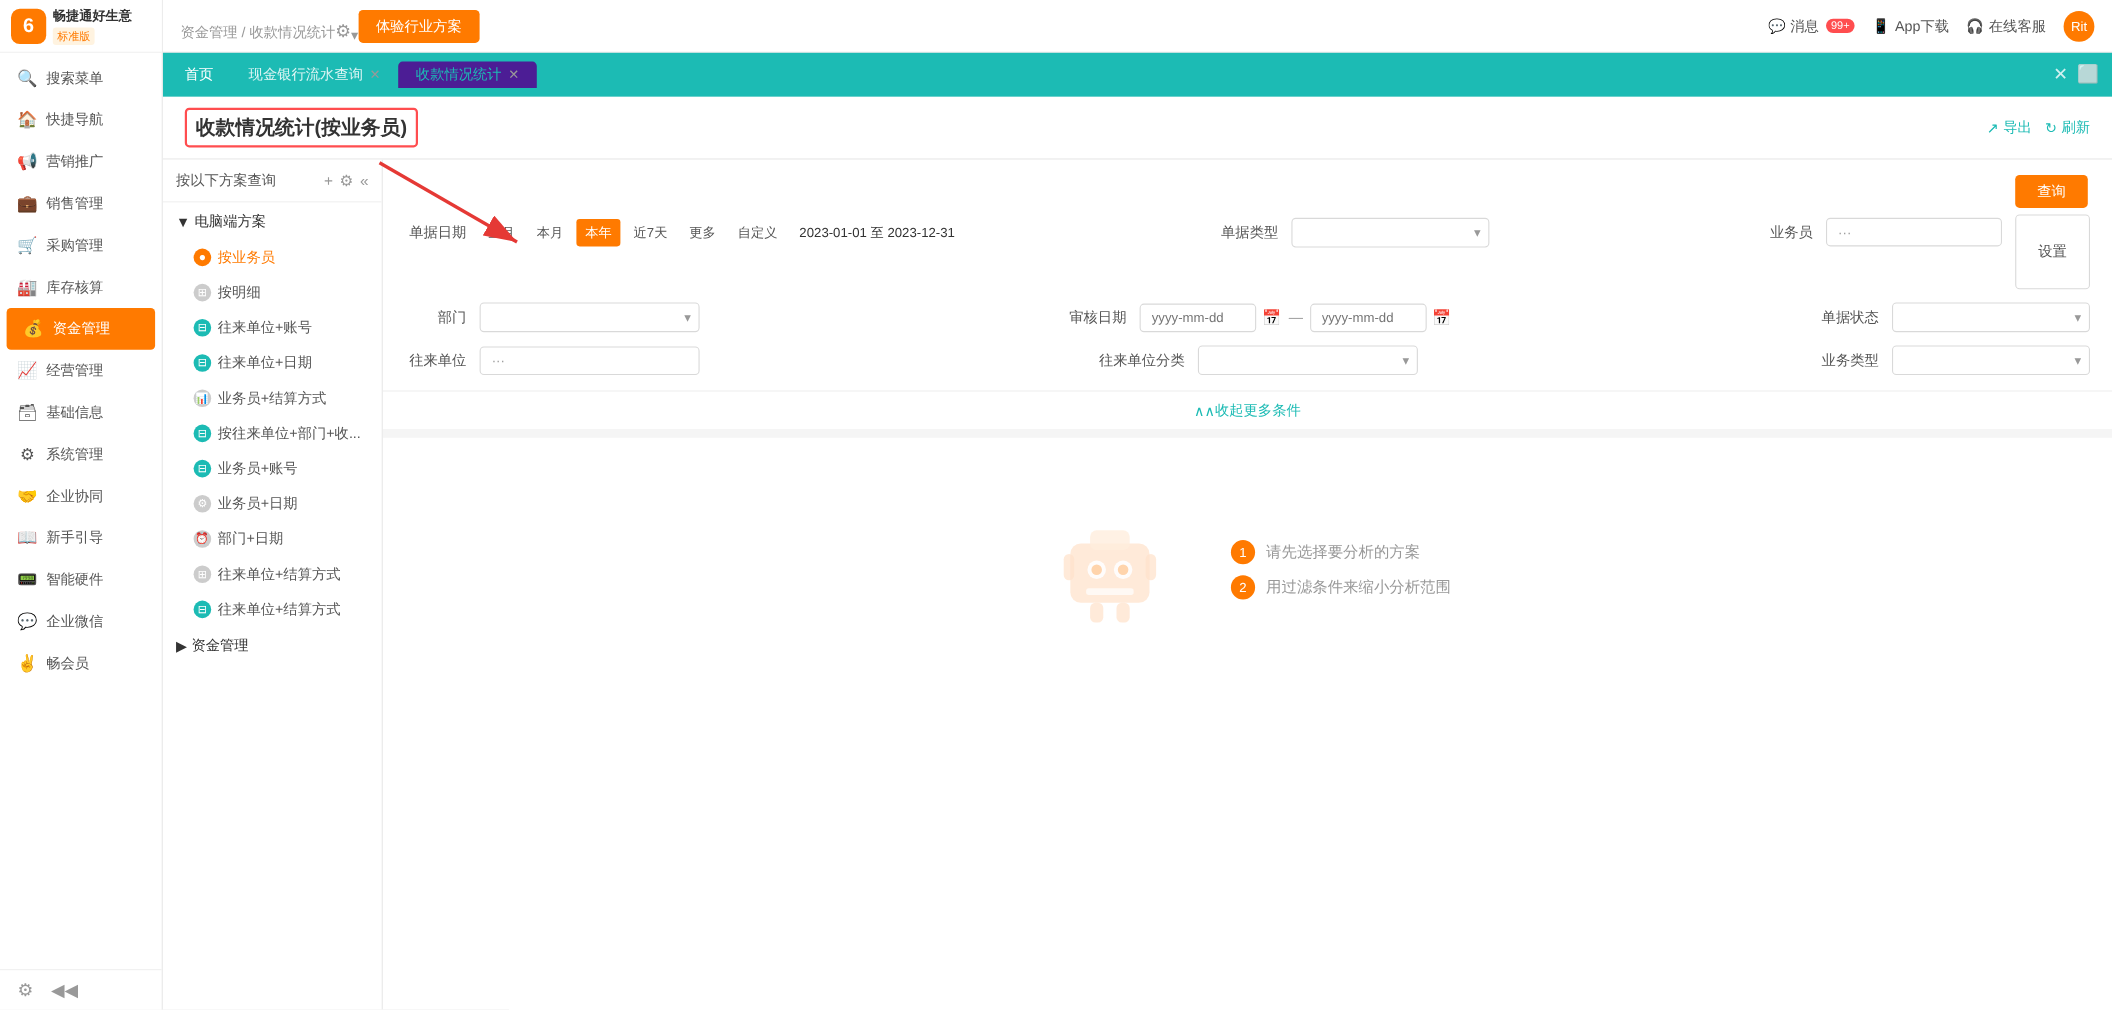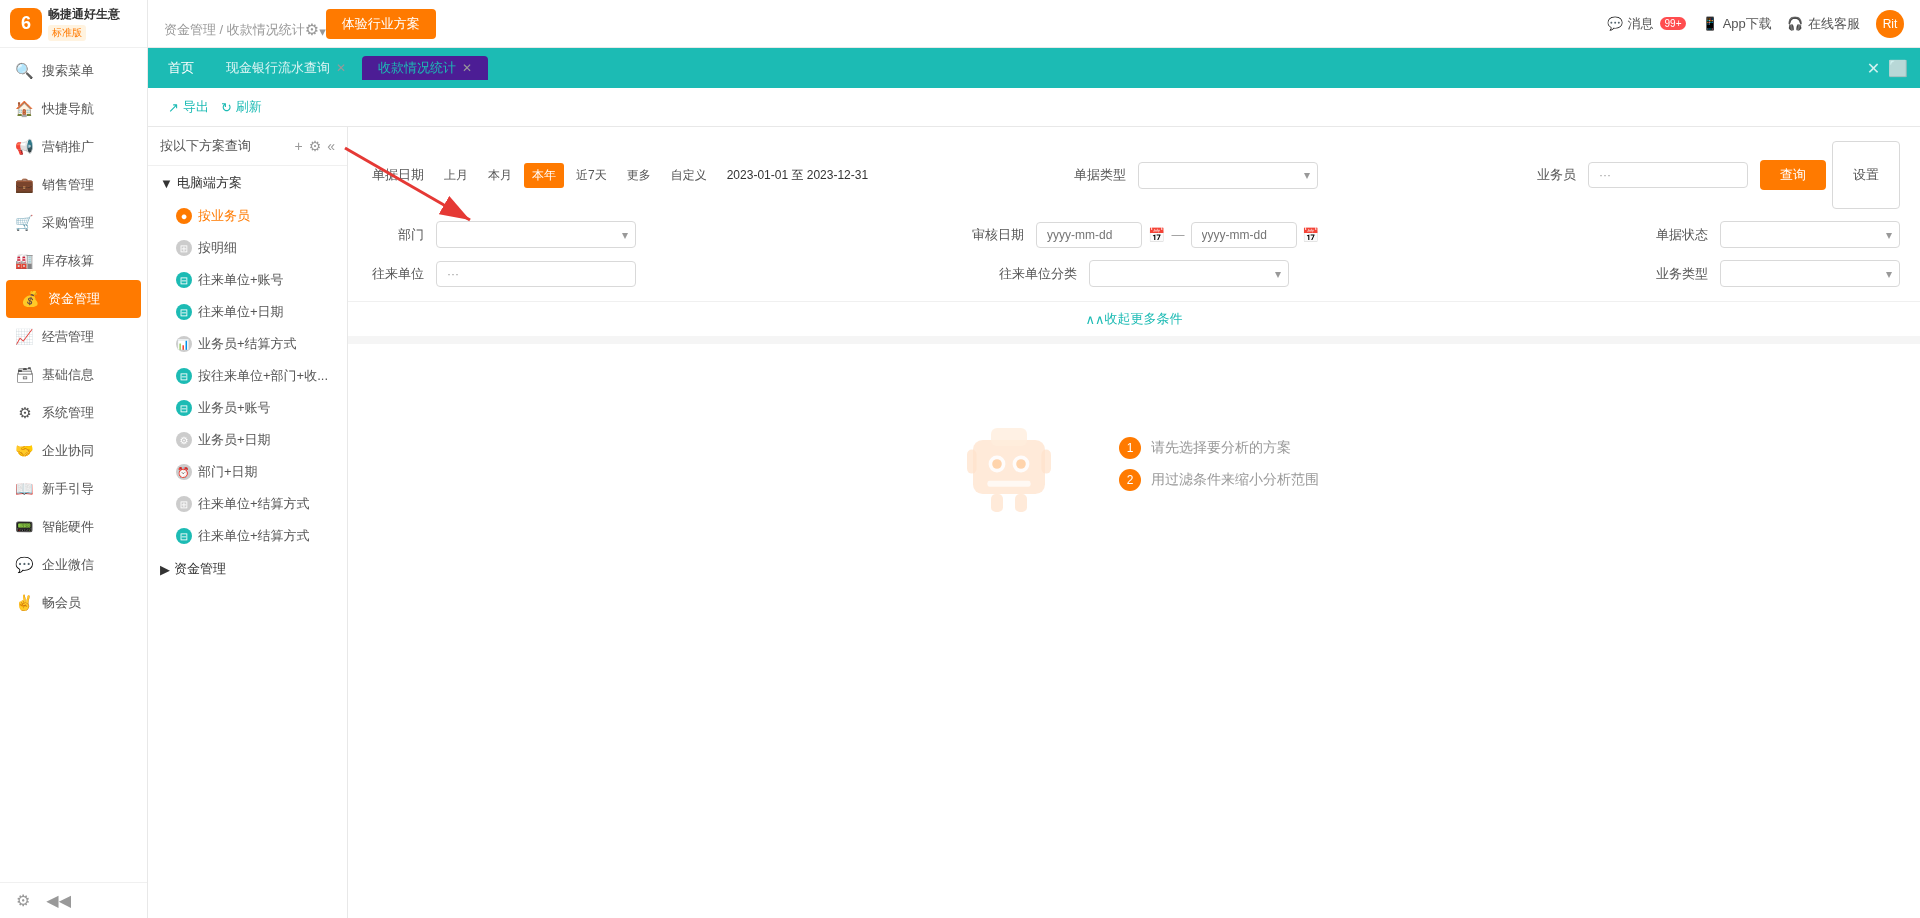--- a/index.html
+++ b/index.html
@@ -93,21 +93,21 @@
     
     .empty-state { flex: 1; display: flex; flex-direction: column; align-items: center; justify-content: flex-start; padding-top: 60px; background: #fff; margin-top: 8px; }
     .empty-tips { display: flex; flex-direction: column; gap: 10px; margin-left: 20px; }
     .empty-tip { display: flex; align-items: center; gap: 10px; font-size: 14px; color: #999; }
     .tip-number { width: 22px; height: 22px; border-radius: 50%; background: #ff7a00; color: #fff; font-size: 12px; display: flex; align-items: center; justify-content: center; flex-shrink: 0; }
     .empty-content { display: flex; align-items: center; gap: 30px; }
 
     
     .red-box { border: 2px solid #ff4d4f; border-radius: 4px; }
 
-    .filter-actions { display: flex; align-items: center; flex-direction: row; gap: 6px; }
+    .filter-actions { display: flex; align-items: flex-start; flex-direction: column; gap: 6px; }
   </style>
 </head>
 <body>
 
 <div class="sidebar">
   <div class="sidebar-logo">
     <div class="sidebar-logo-icon">6</div>
     <div>
       <div style="font-size:12px;font-weight:bold;color:#333;">畅捷通好生意</div>
       <div class="sidebar-logo-badge">标准版</div>
@@ -221,20 +221,21 @@
       <span>收款情况统计</span>
       <span class="tab-close">✕</span>
     </div>
     <div class="tab-bar-right">
       <span class="tab-bar-icon">✕</span>
       <span class="tab-bar-icon">⬜</span>
     </div>
   </div>
 
   <div class="page-header">
+    <div class="page-title red-box">收款情况统计(按业务员)</div>
     <div class="page-header-actions">
       <div class="header-action-btn">
         <span>↗</span>
         <span>导出</span>
       </div>
       <div class="header-action-btn">
         <span>↻</span>
         <span>刷新</span>
       </div>
     </div>

